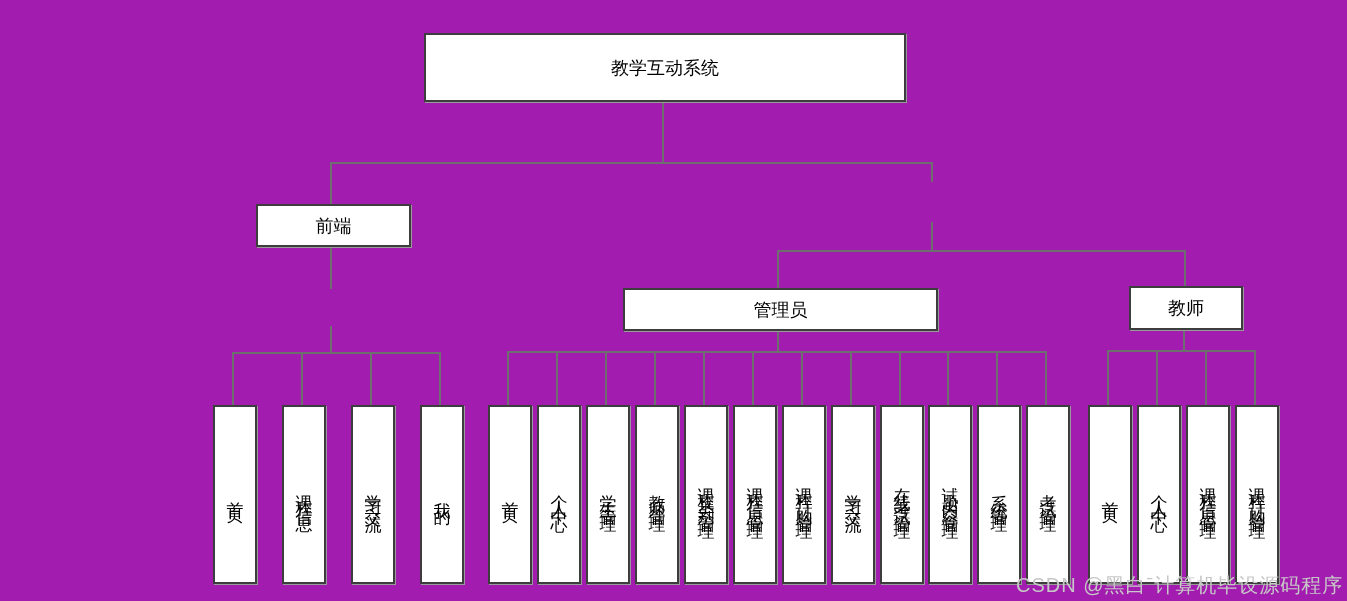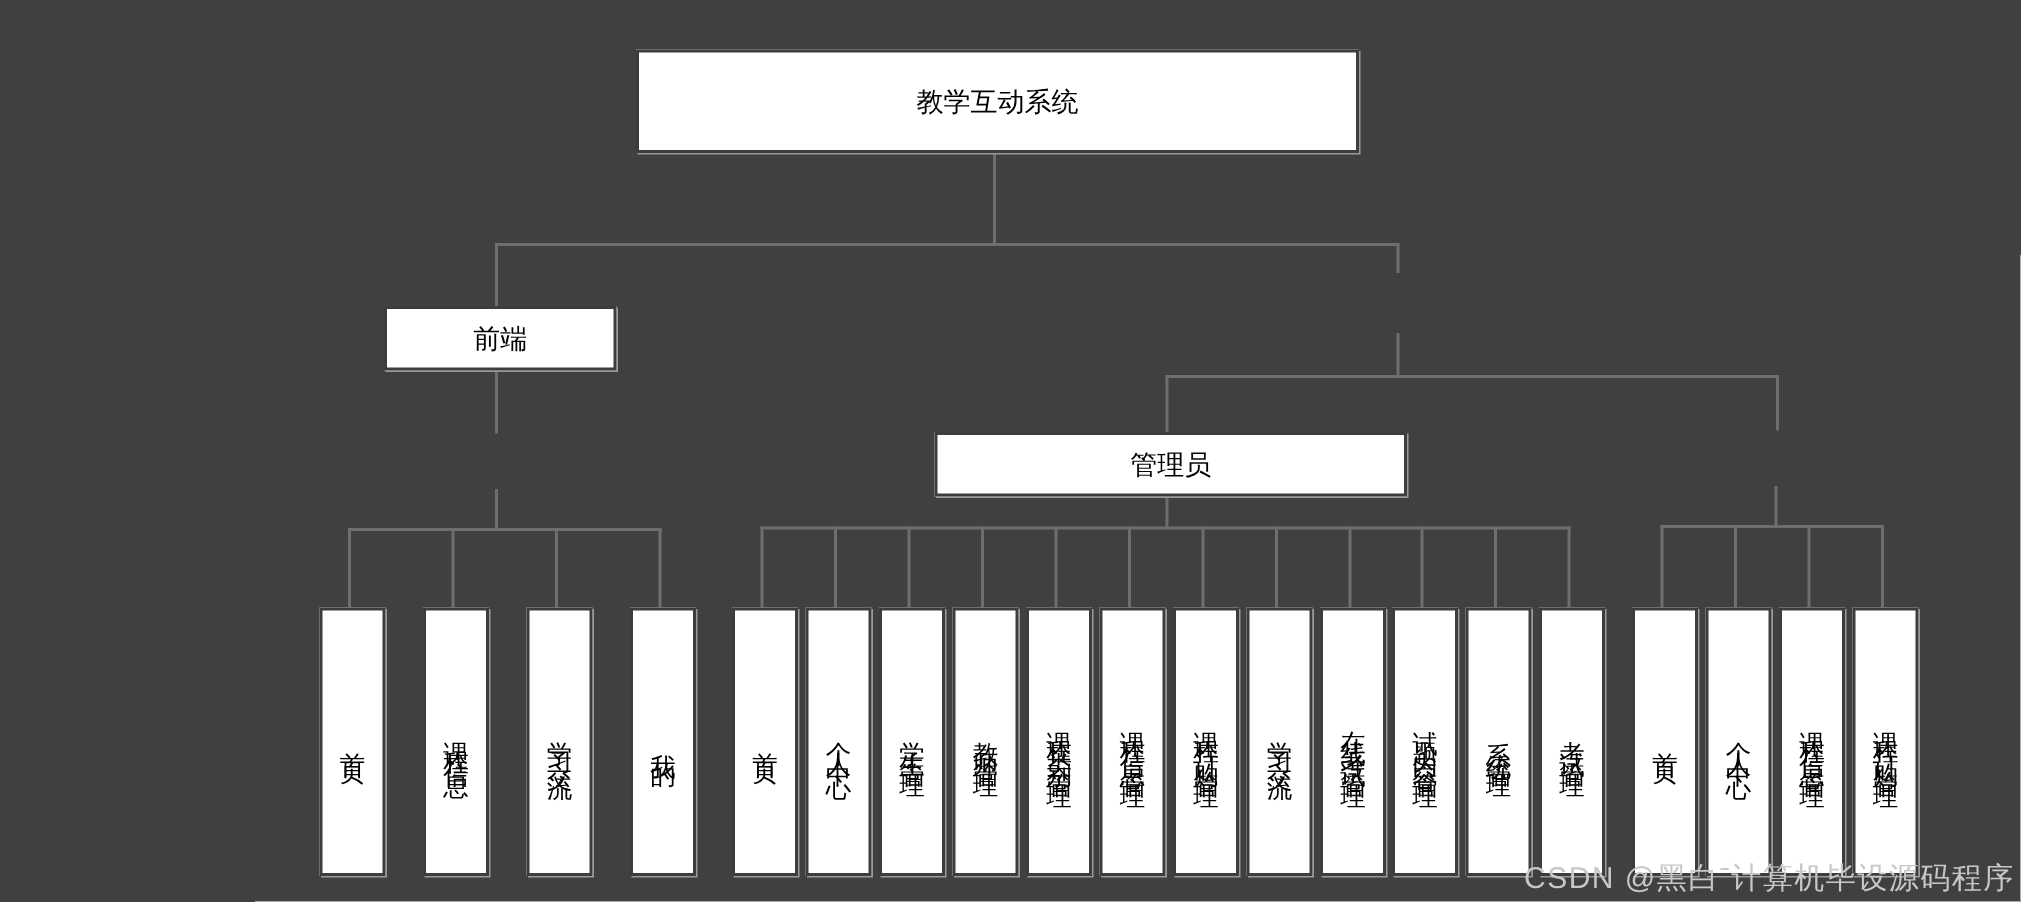--- a/index.html
+++ b/index.html
@@ -1,19 +1,19 @@
 <!DOCTYPE html>
 <html><head>
 <meta charset="utf-8">
 <style>
   html,body{margin:0;padding:0;background:#ffffff;}
   .canvas{
     position:relative;
     width:1347px;height:601px;
-    background:#404040;
+    background:#a21caf;
     font-family:"Liberation Sans",sans-serif;
     color:#000000;
     overflow:hidden;
   }
   .line{position:absolute;background:#6e6e6e;}
   .box{
     position:absolute;
     background:#ffffff;
     border:2px solid #3d3d3d;
     box-shadow:1px 1px 0 #9a9a9a;
@@ -101,20 +101,23 @@
   <div class="box" style="left:256px;top:204px;width:151px;height:39px;">
     <span>前端</span>
   </div>
 
 
 
   <div class="box" style="left:623px;top:288px;width:311px;height:39px;">
     <span>管理员</span>
   </div>
 
+  <div class="box" style="left:1129px;top:286px;width:110px;height:40px;">
+    <span>教师</span>
+  </div>
 
   <div class="leaf" style="left:213px;">
     <span class="vtext">首页</span>
   </div>
   <div class="leaf" style="left:282px;">
     <span class="vtext">课程信息</span>
   </div>
   <div class="leaf" style="left:351px;">
     <span class="vtext">学习交流</span>
   </div>

